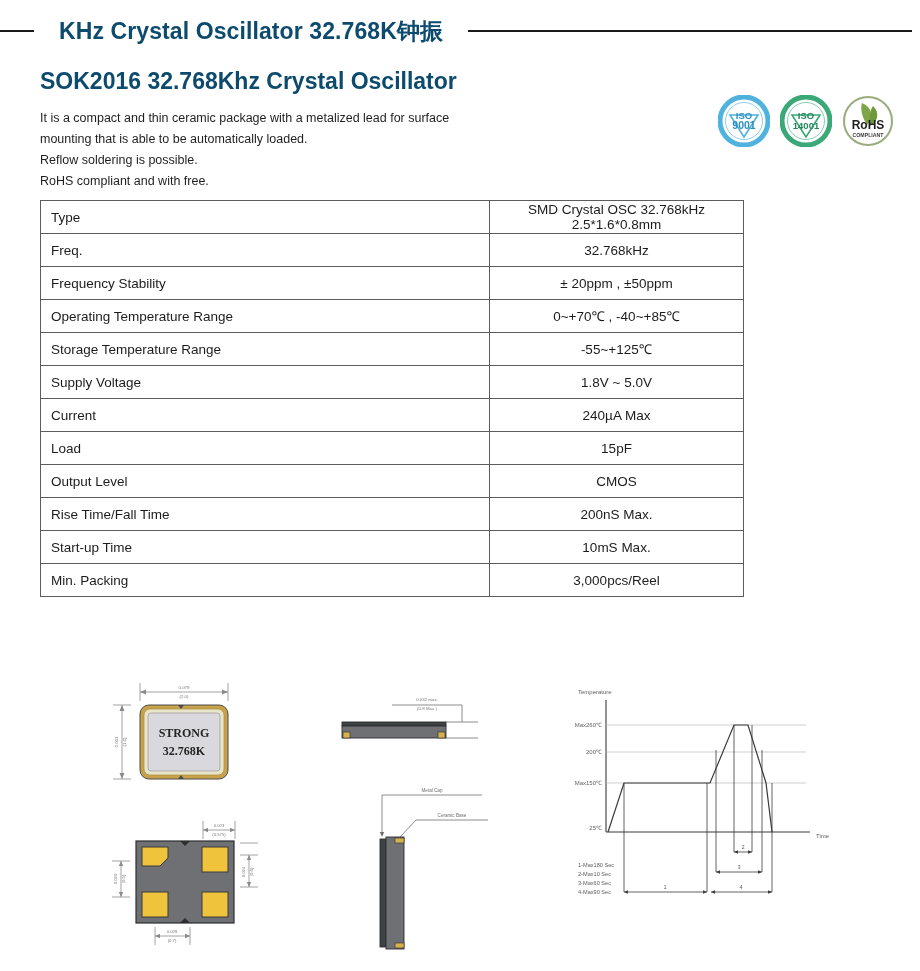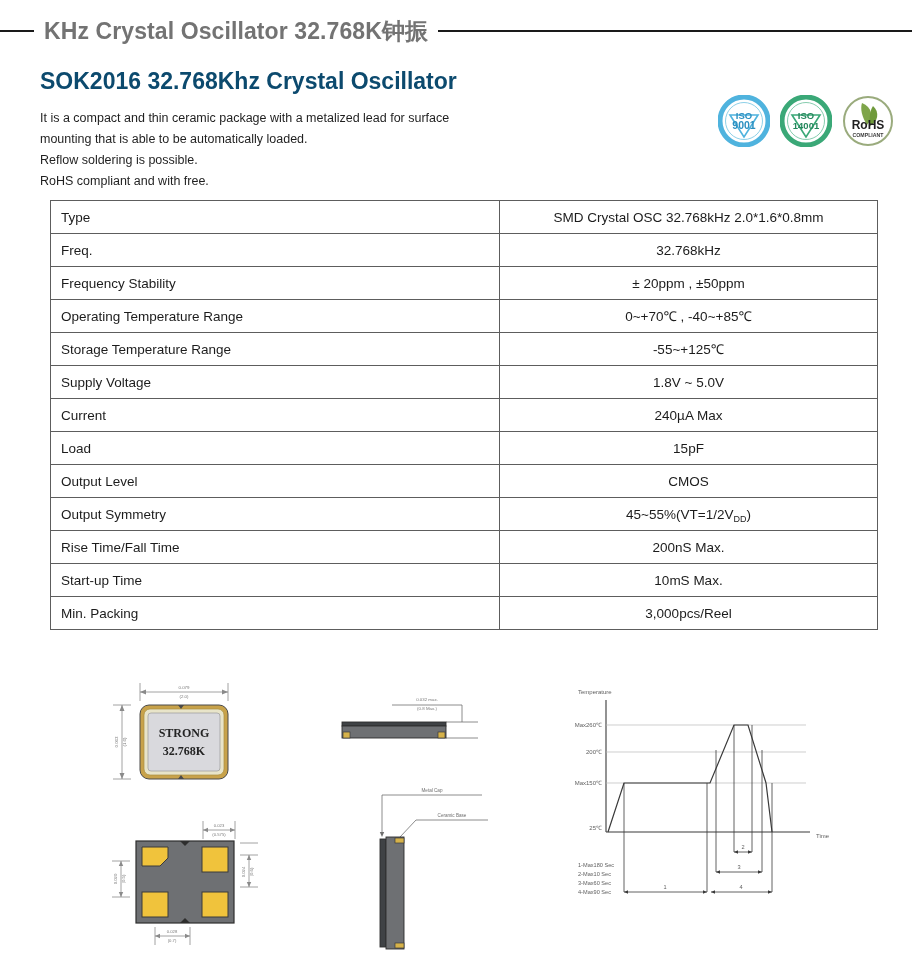--- a/index.html
+++ b/index.html
@@ -8,37 +8,37 @@
     font-family:"Liberation Sans",sans-serif;color:#1d1d1d;
     overflow:hidden;position:relative;
   }
 
   
   .banner{position:absolute;left:0;top:14px;width:920px;height:34px;display:flex;align-items:center;}
   .banner .rule{height:2px;background:#1a1a1a;flex:0 0 auto;}
   .banner .rule.left{width:34px;}
   .banner .rule.right{flex:1 1 auto;margin-right:8px;}
   .banner h1{
-    margin:0;padding:0 10px;white-space:nowrap;
-    font-size:23px;font-weight:700;letter-spacing:.1px;color:#737373;
+    margin:15px;padding:0 10px;white-space:nowrap;
+    font-size:23px;font-weight:700;letter-spacing:.1px;color:#0c4a6e;
     font-family:"Liberation Sans",sans-serif;
   }
 
   
   .subtitle{position:absolute;left:40px;top:68px;font-size:23px;font-weight:600;color:#0c4a6e;white-space:nowrap;}
   .intro{position:absolute;left:40px;top:108px;width:470px;font-size:12.5px;line-height:21px;color:#1f1f1f;}
   .intro p{margin:0;}
 
   
   .badges{position:absolute;left:718px;top:95px;display:flex;gap:10px;align-items:center;justify-content:space-between;}
   .badge{width:52px;height:52px;position:relative;}
   .badge svg{display:block;}
 
   
-  .spec{position:absolute;left:50px;top:200px;width:828px;border-collapse:collapse;}
+  .spec{position:absolute;left:40px;top:200px;width:704px;border-collapse:collapse;}
   .spec td{
     border:1px solid #5d5d5d;height:32px;padding:0 10px;
     font-size:13.5px;color:#1c1c1c;
   }
   .spec td.k{width:428px;text-align:left;}
   .spec td.v{text-align:center;}
   .spec sub{font-size:9px;vertical-align:baseline;position:relative;top:3px;}
 
   
   .drawings{position:absolute;left:0;top:655px;width:920px;height:316px;}
@@ -106,21 +106,21 @@
       <text x="26" y="42" text-anchor="middle" font-size="5.2" font-weight="700" font-family="Liberation Sans, sans-serif" fill="#3a3a3a">COMPLIANT</text>
     </svg>
   </div>
 
 </div>
 
 <table class="spec">
   <tbody>
     <tr>
       <td class="k">Type</td>
-      <td class="v">SMD Crystal OSC 32.768kHz 2.0*1.6*0.8mm</td>
+      <td class="v">SMD Crystal OSC 32.768kHz 2.5*1.6*0.8mm</td>
     </tr>
     <tr>
       <td class="k">Freq.</td>
       <td class="v">32.768kHz</td>
     </tr>
     <tr>
       <td class="k">Frequency Stability</td>
       <td class="v">± 20ppm , ±50ppm</td>
     </tr>
     <tr>
@@ -139,24 +139,20 @@
       <td class="k">Current</td>
       <td class="v">240µA Max</td>
     </tr>
     <tr>
       <td class="k">Load</td>
       <td class="v">15pF</td>
     </tr>
     <tr>
       <td class="k">Output Level</td>
       <td class="v">CMOS</td>
-    </tr>
-    <tr>
-      <td class="k">Output Symmetry</td>
-      <td class="v"><span>45~55%(VT=1/2V</span><sub>DD</sub><span>)</span></td>
     </tr>
     <tr>
       <td class="k">Rise Time/Fall Time</td>
       <td class="v">200nS Max.</td>
     </tr>
     <tr>
       <td class="k">Start-up Time</td>
       <td class="v">10mS Max.</td>
     </tr>
     <tr>

